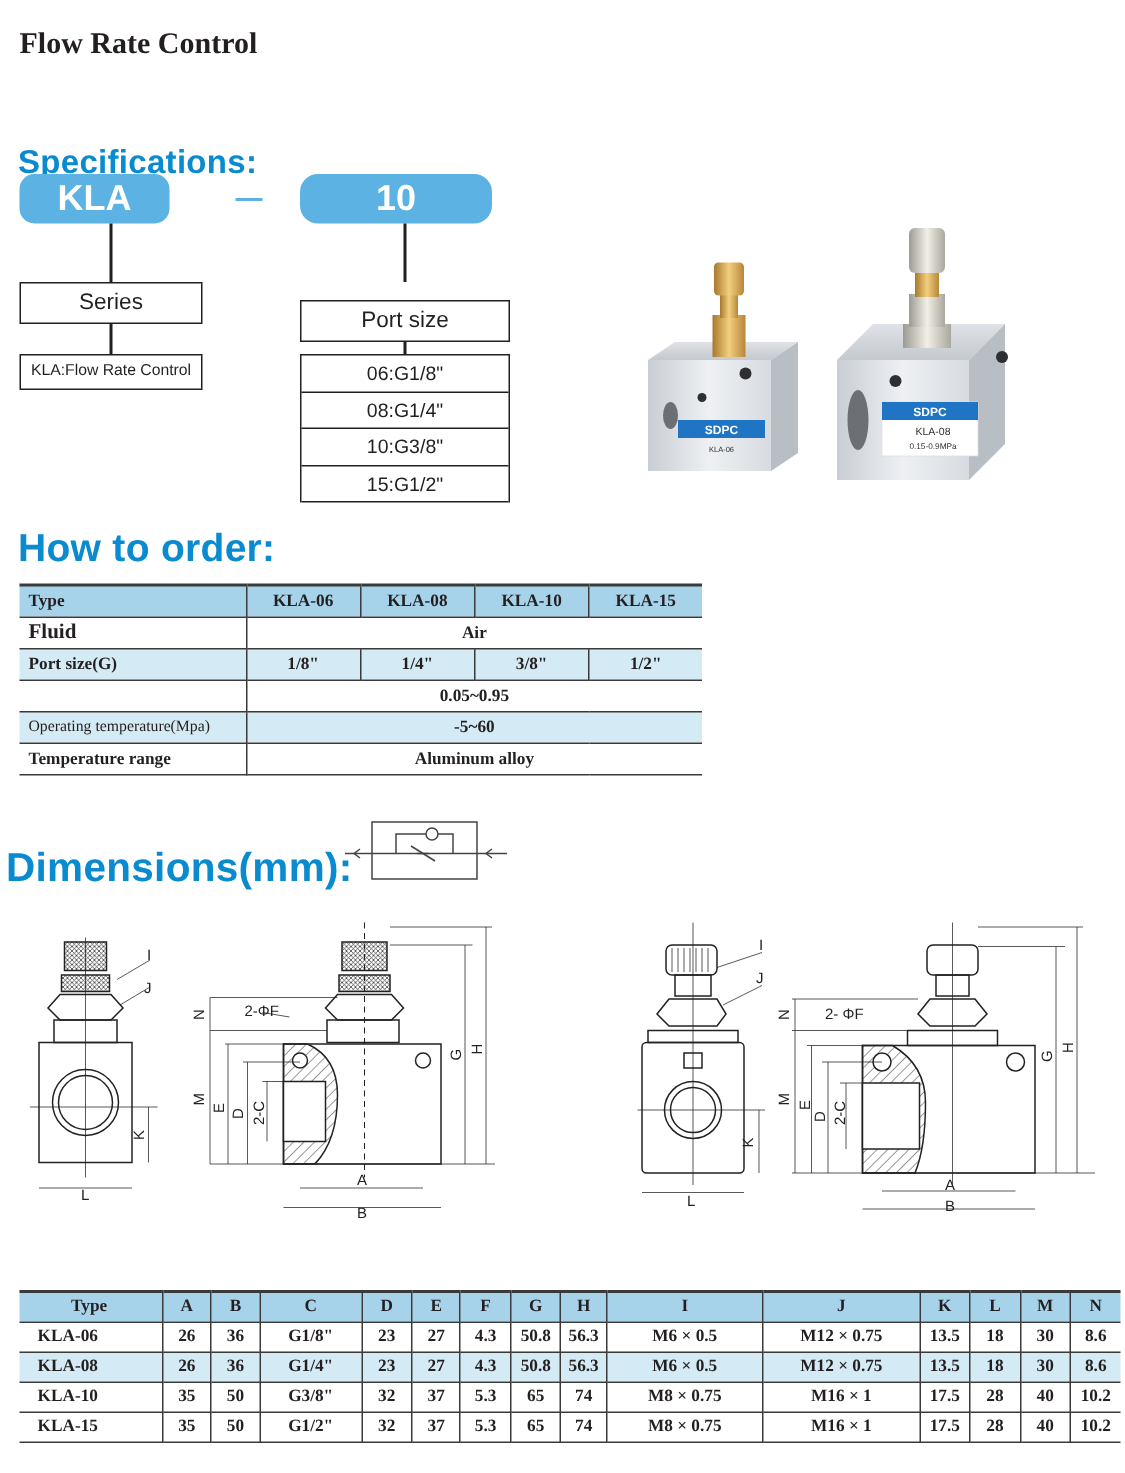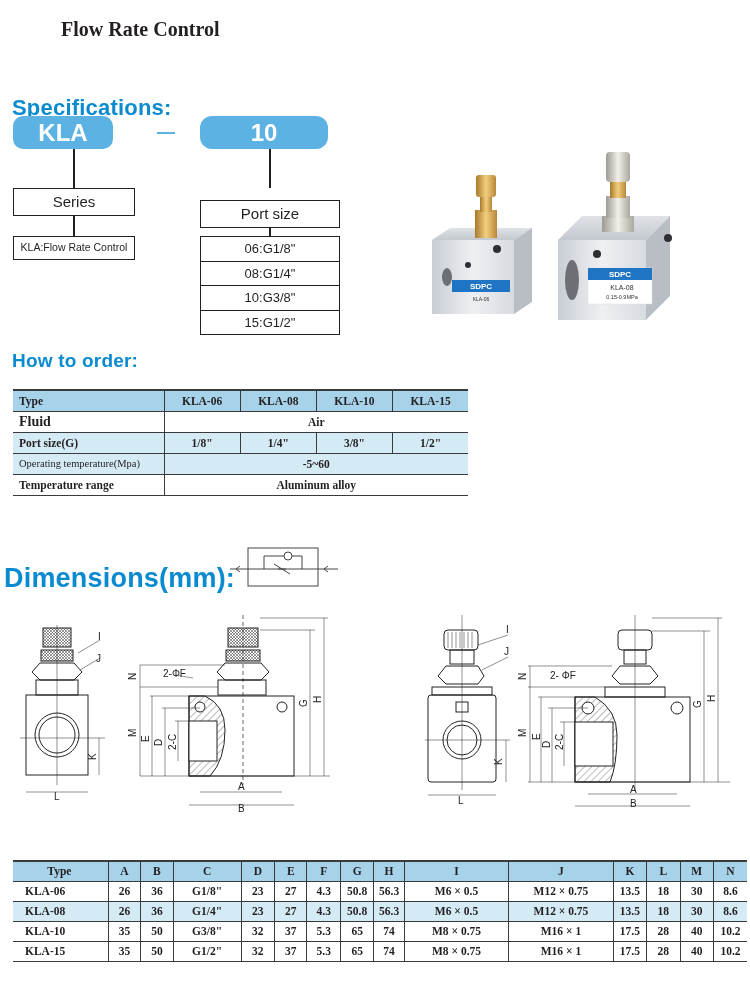--- a/index.html
+++ b/index.html
@@ -1,22 +1,22 @@
 <!DOCTYPE html>
 <html><head>
 <meta charset="utf-8">
 <style>
   * { box-sizing: border-box; margin: 0; padding: 0; }
   html, body { width: 750px; height: 982px; background: #ffffff; overflow: hidden; }
   body { position: relative; font-family: "Liberation Serif", serif; color: #231f20; }
 
-  .page-title { position: absolute; left: 13px; top: 18px; font-family: "Liberation Serif", serif; font-weight: bold; font-size: 20px; color: #231f20; margin-left: 48px; }
+  .page-title { position: absolute; left: 13px; top: 18px; font-family: "Liberation Serif", serif; font-weight: bold; font-size: 20px; color: #231f20; }
   .section-heading { position: absolute; font-family: "Liberation Sans", sans-serif; font-weight: bold; color: #0a8bd0; letter-spacing: 0.2px; }
   .h-spec { left: 12px; top: 74px; font-size: 22px; margin-top: 21px; }
-  .h-order { left: 12px; top: 350px; font-size: 19px; }
+  .h-order { left: 12px; top: 350px; font-size: 26px; }
   .h-dim { left: 4px; top: 563px; font-size: 27px; }
 
   
   .pill { position: absolute; height: 33px; background: #5cb2e2; border-radius: 10px; color: #fff; font-family: "Liberation Sans", sans-serif; font-weight: bold; font-size: 24px; text-align: center; line-height: 33px; }
   .pill-series { left: 13px; top: 116px; width: 100px; }
   .pill-port { left: 200px; top: 116px; width: 128px; border-radius: 12px; }
   .dash { position: absolute; left: 157px; top: 132px; width: 18px; height: 2px; background: #5cb2e2; }
   .vline { position: absolute; width: 1.5px; background: #231f20; }
   .box { position: absolute; border: 1.5px solid #231f20; background: #fff; font-family: "Liberation Sans", sans-serif; color: #231f20; text-align: center; }
   .box-series { left: 13px; top: 188px; width: 122px; height: 28px; font-size: 15px; line-height: 25px; }
@@ -149,20 +149,24 @@
   <tr>
     <td class="lbl big">Fluid</td>
     <td class="val" colspan="4">Air</td>
   </tr>
   <tr class="light">
     <td class="lbl">Port size(G)</td>
     <td class="val sep">1/8"</td>
     <td class="val sep">1/4"</td>
     <td class="val sep">3/8"</td>
     <td class="val">1/2"</td>
+  </tr>
+  <tr>
+    <td class="lbl"></td>
+    <td class="val" colspan="4">0.05~0.95</td>
   </tr>
   <tr class="light">
     <td class="lbl" style="font-size:10.5px;font-weight:normal;">Operating temperature(Mpa)</td>
     <td class="val" colspan="4">-5~60</td>
   </tr>
   <tr>
     <td class="lbl">Temperature range</td>
     <td class="val" colspan="4">Aluminum alloy</td>
   </tr>
 </tbody>

